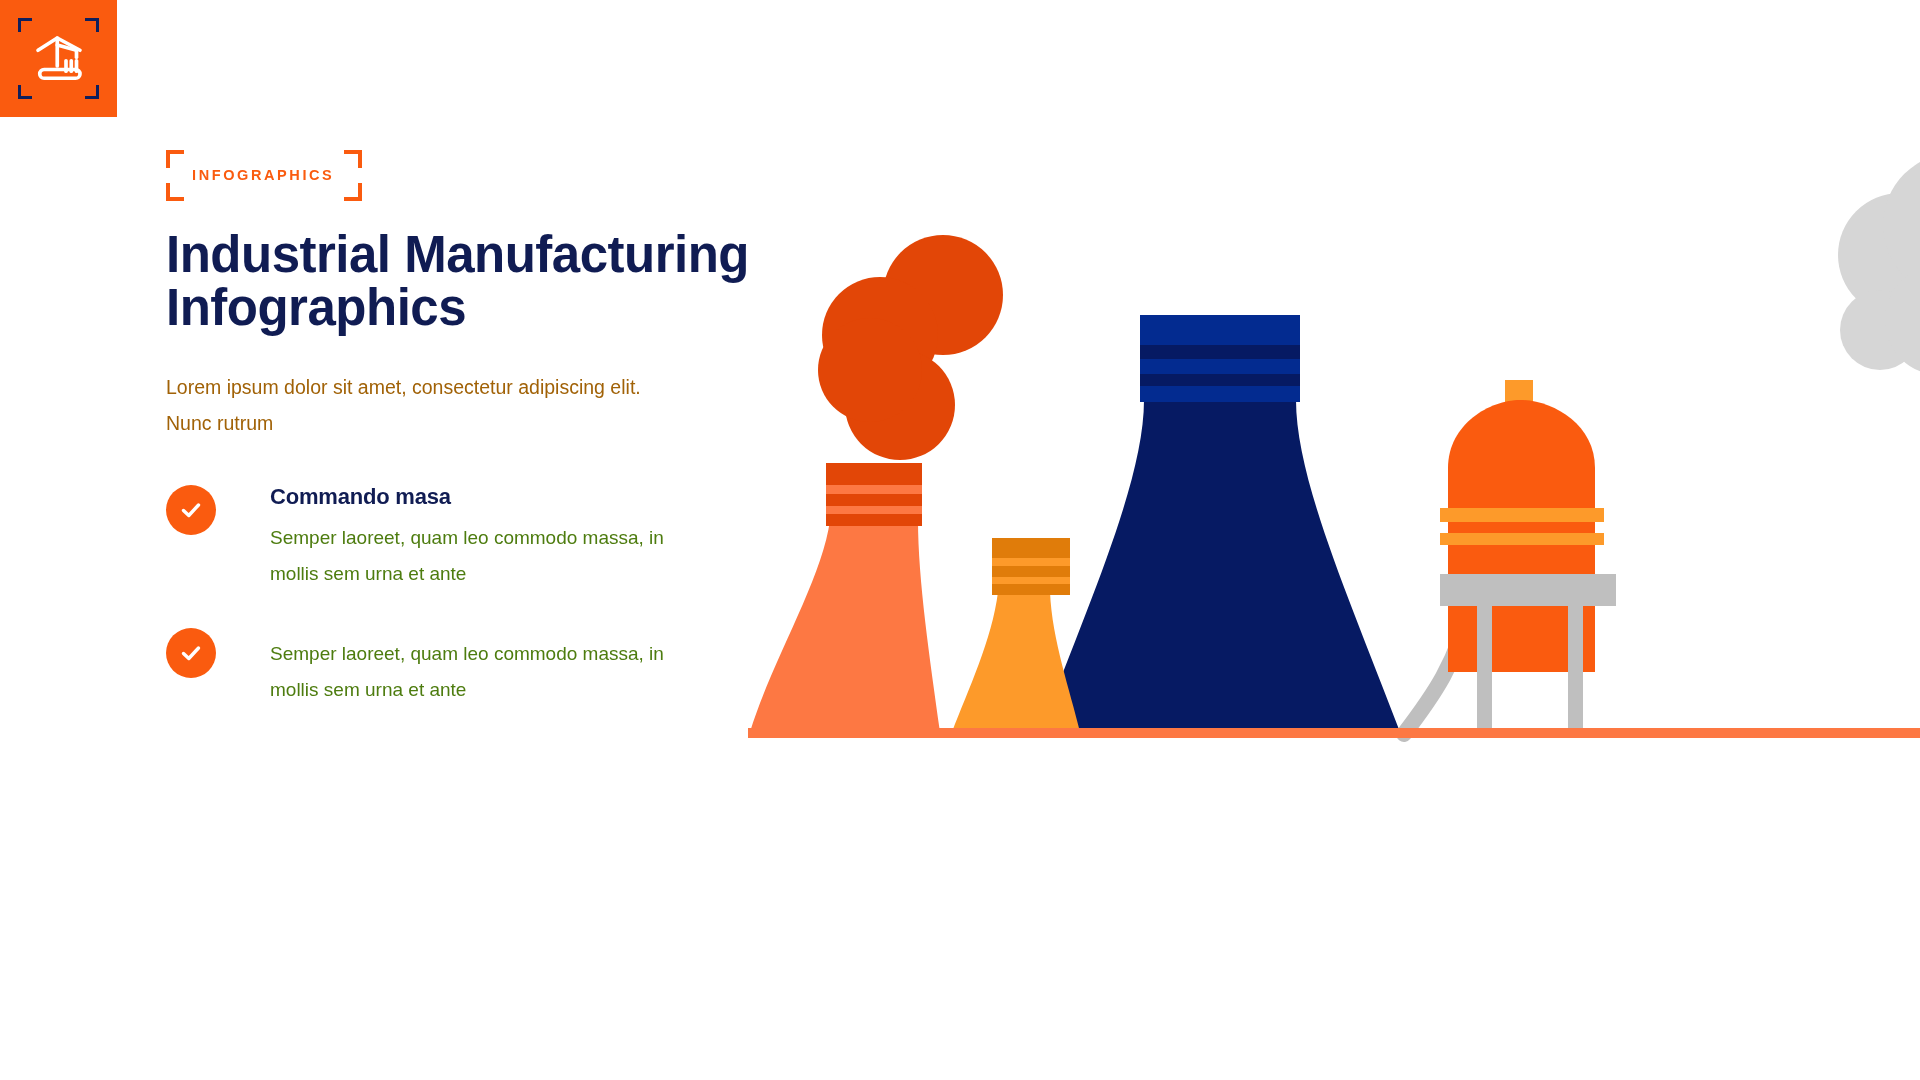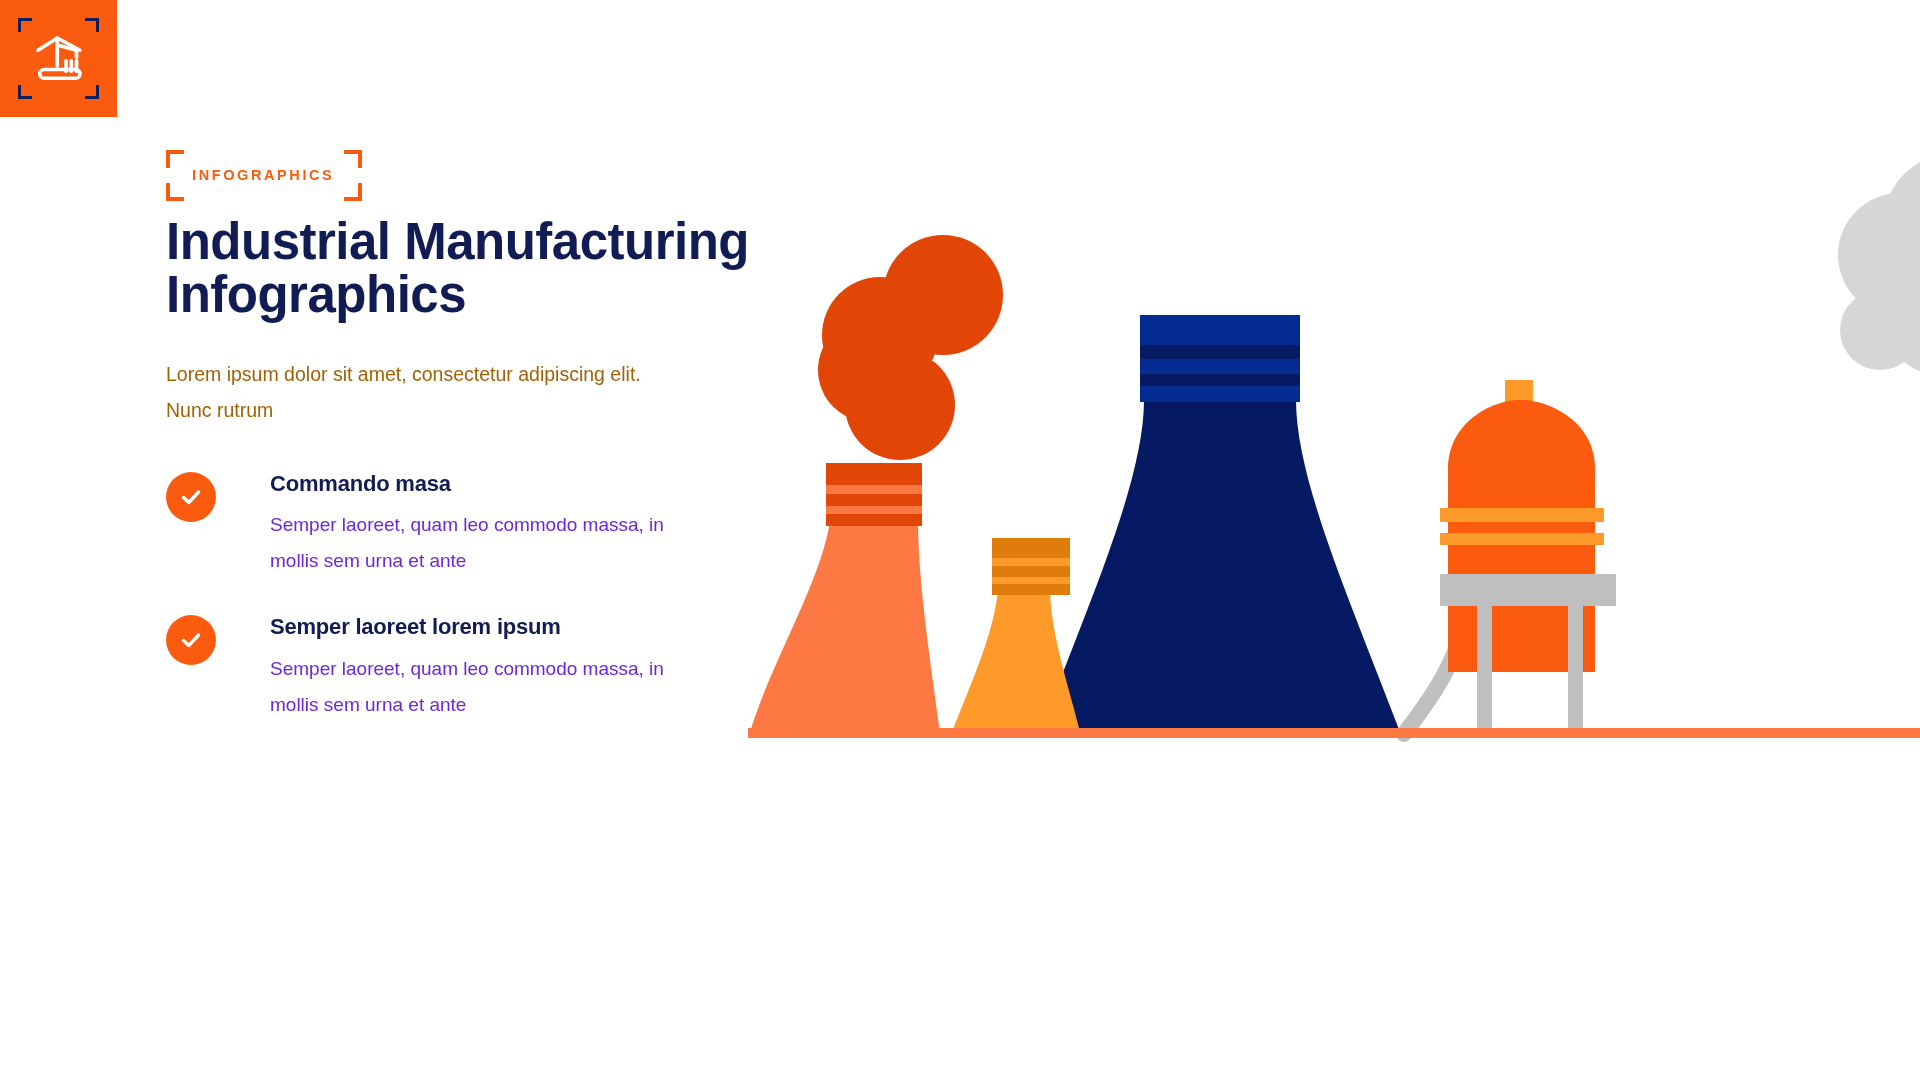--- a/index.html
+++ b/index.html
@@ -33,21 +33,21 @@
   .eyebrow-wrap .ec-tl{ left:0; top:0;  border-left:4px solid #fa5b0f; border-top:4px solid #fa5b0f; }
   .eyebrow-wrap .ec-tr{ right:0; top:0; border-right:4px solid #fa5b0f; border-top:4px solid #fa5b0f; }
   .eyebrow-wrap .ec-bl{ left:0; bottom:0;border-left:4px solid #fa5b0f; border-bottom:4px solid #fa5b0f; }
   .eyebrow-wrap .ec-br{ right:0; bottom:0;border-right:4px solid #fa5b0f;border-bottom:4px solid #fa5b0f; }
   .eyebrow{
     color:#fa5b0f; font-size:14.5px; font-weight:bold;
     letter-spacing:2.6px; line-height:1;
   }
 
   .headline{
-    margin-top:14px;
+    margin-top:27px;
     color:#101c53;
     font-size:51px;
     font-weight:bold;
     line-height:1.04;
     letter-spacing:-0.5px;
     max-width:600px;
   }
 
   .lede{
     margin-top:35px;
@@ -66,21 +66,21 @@
     display:flex; align-items:center; justify-content:center;
     margin-top:4px;
   }
   .feature .check svg{ width:24px; height:24px; display:block; }
   .feature .ftext{ margin-left:22px; padding-top:2px; }
   .feature .ftitle{
     color:#101c53; font-size:22px; font-weight:bold; line-height:1.25;
     letter-spacing:-0.2px;
   }
   .feature .fbody{
-    margin-top:10px; color:#6d28d9; font-size:19px; line-height:1.9;
+    margin-top:10px; color:#4d7c0f; font-size:19px; line-height:1.9;
     max-width:440px;
   }
 
   
   .illo{ position:absolute; left:740px; top:0; width:1180px; height:1080px; }
   .illo svg{ display:block; width:1180px; height:1080px; }
 </style>
 </head>
 <body>
 
@@ -131,21 +131,20 @@
       </div>
     </div>
 
     <div class="feature">
       <span class="check">
         <svg viewBox="0 0 24 24" fill="none" stroke="#fff" stroke-width="3.4" stroke-linecap="round" stroke-linejoin="round">
           <polyline points="4.5,12.5 9.8,17.5 19.5,7"></polyline>
         </svg>
       </span>
       <div class="ftext">
-        <div class="ftitle">Semper laoreet lorem ipsum</div>
         <div class="fbody">Semper laoreet, quam leo commodo massa, in mollis sem urna et ante</div>
       </div>
     </div>
 
   </div>
 </div>
 
 <div class="illo">
   <svg viewBox="0 0 1180 1080" xmlns="http://www.w3.org/2000/svg">
 

